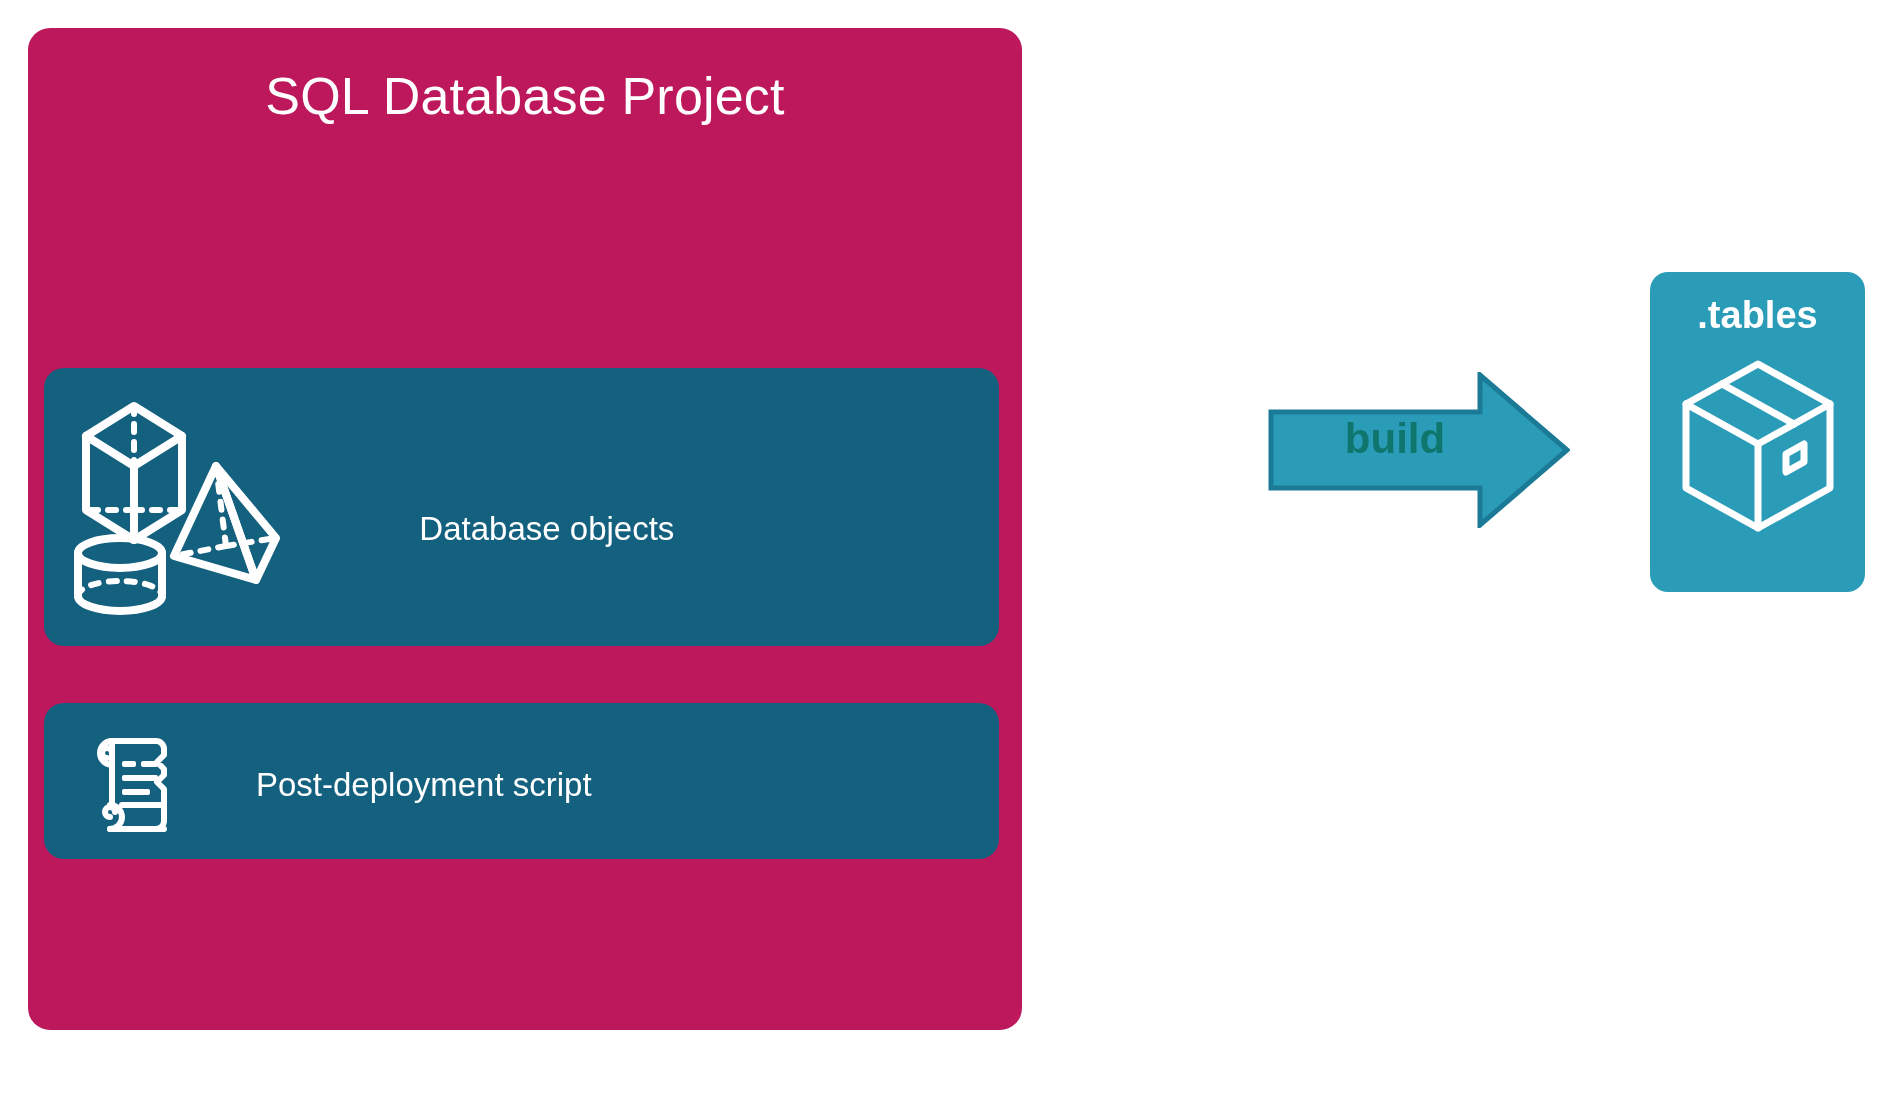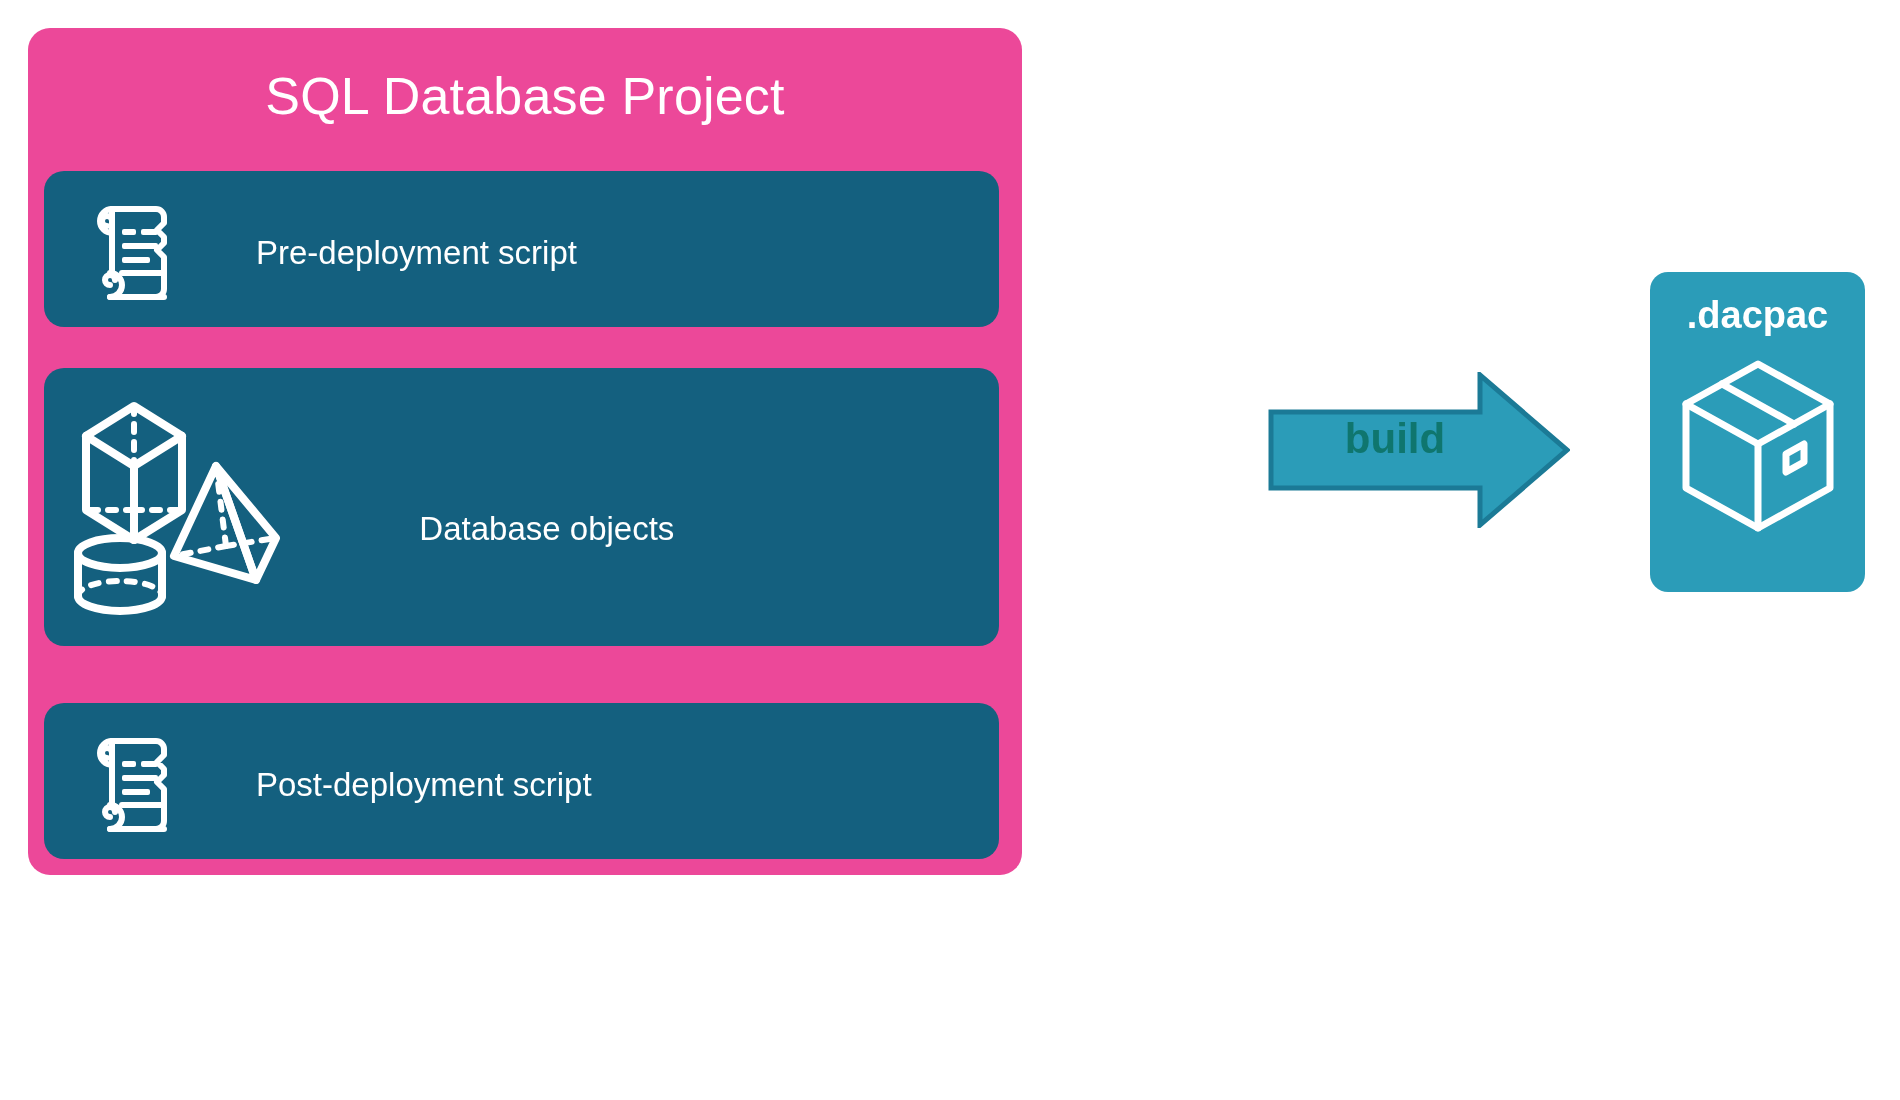--- a/index.html
+++ b/index.html
@@ -21,22 +21,22 @@
     height: 1100px;
     background: #ffffff;
   }
 
   
   .project-card {
     position: absolute;
     left: 28px;
     top: 28px;
     width: 994px;
-    height: 847px;
-    background: #ec4899;
+    height: 1002px;
+    background: #be185d;
     border-radius: 22px;
     box-sizing: border-box;
   }
 
   .project-title {
     position: absolute;
     left: 0;
     top: 42px;
     width: 100%;
     text-align: center;
@@ -138,45 +138,20 @@
 </style>
 </head>
 <body>
 
 <div id="stage">
 
   <div class="project-card">
 
     <div class="project-title">SQL Database Project</div>
 
-    <div class="panel panel-pre">
-      <svg class="panel-icon panel-icon-scroll-pre" viewBox="0 0 96 100">
-        <g fill="none" stroke="#ffffff" stroke-width="6" stroke-linecap="round" stroke-linejoin="round">
-
-          <path d="M30 9 H74 a8 8 0 0 1 8 8 v6 l-7 7 l7 7 v6 l-7 7 l7 7 v32 a8 8 0 0 1 -8 8 H28"></path>
-          <path d="M30 9 a12 12 0 0 0 -12 12 a12 12 0 0 0 12 12 H30"></path>
-          <path d="M30 21 a5 5 0 1 0 -5 5"></path>
-          <path d="M30 9 V33"></path>
-
-          <path d="M30 33 V72"></path>
-
-          <path d="M28 97 a12 12 0 0 0 12 -12 a12 12 0 0 0 -12 -12 H28"></path>
-          <path d="M28 85 a5 5 0 1 1 5 -5"></path>
-          <path d="M40 73 H82"></path>
-          <path d="M40 97 H82"></path>
-        </g>
-        <g fill="#ffffff">
-          <rect x="40" y="29" width="14" height="6" rx="2"></rect>
-          <rect x="59" y="29" width="17" height="6" rx="2"></rect>
-          <rect x="40" y="43" width="36" height="6" rx="2"></rect>
-          <rect x="40" y="57" width="28" height="6" rx="2"></rect>
-        </g>
-      </svg>
-      <div class="panel-label panel-label-pre">Pre-deployment script</div>
-    </div>
 
     <div class="panel panel-objs">
       <svg class="panel-icon panel-icon-shapes" viewBox="0 0 230 240">
 
         <g>
           <g fill="none" stroke="#ffffff" stroke-width="8" stroke-linejoin="round" stroke-linecap="round">
             <path d="M22 48 L70 18 L118 48 L118 122 L70 152 L22 122 Z"></path>
             <path d="M22 48 L70 78 L118 48"></path>
             <path d="M70 78 L70 152"></path>
           </g>
@@ -242,21 +217,21 @@
     </div>
 
   </div>
 
   <svg class="build-arrow" viewBox="0 0 302 156">
     <path d="M3 40 H212 V3 L299 78 L212 153 V116 H3 Z" fill="#2B9CB8" stroke="#1B7A96" stroke-width="5" stroke-linejoin="miter"></path>
   </svg>
   <div class="build-arrow-label">build</div>
 
   <div class="dacpac-card">
-    <div class="dacpac-label">.dacpac</div>
+    <div class="dacpac-label">.tables</div>
     <svg class="dacpac-icon" viewBox="0 0 156 176">
       <g fill="none" stroke="#ffffff" stroke-width="7" stroke-linejoin="round" stroke-linecap="round">
 
         <path d="M78 6 L150 46 L150 130 L78 170 L6 130 L6 46 Z"></path>
         <path d="M6 46 L78 86 L150 46"></path>
         <path d="M78 86 L78 170"></path>
 
         <path d="M42 26 L114 66"></path>
 
         <path d="M106 96 L124 86 L124 104 L106 114 Z"></path>

